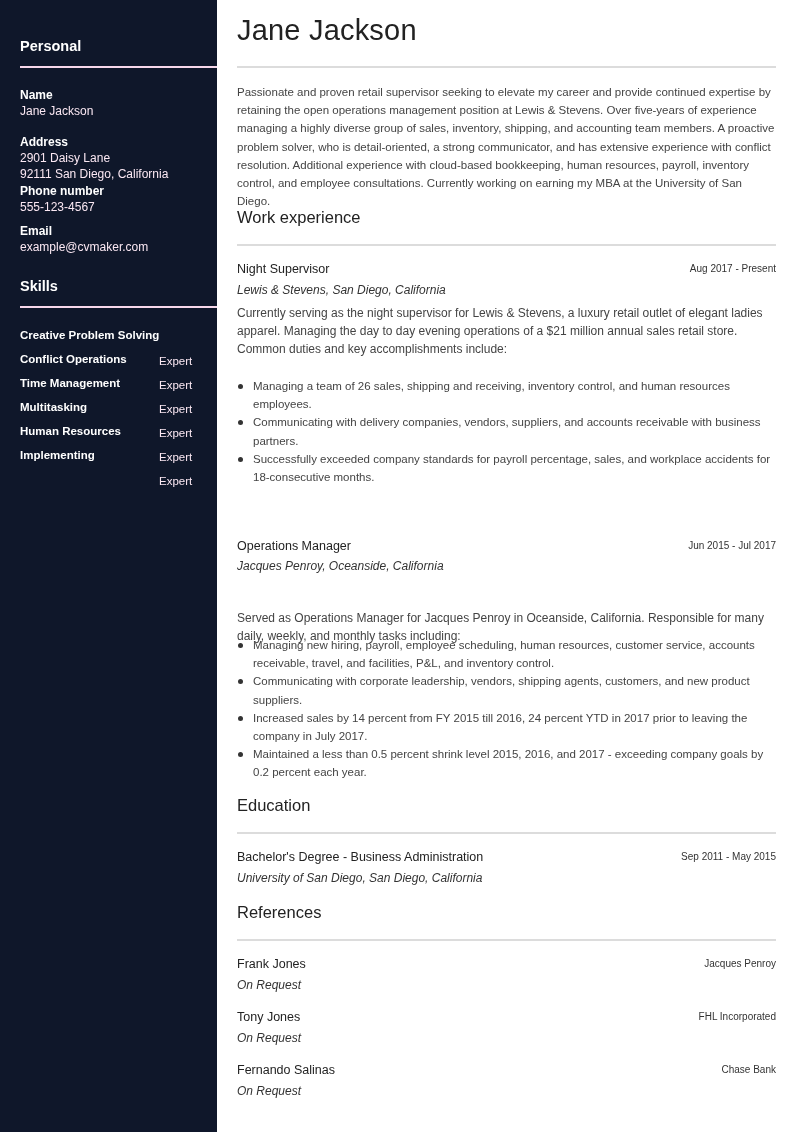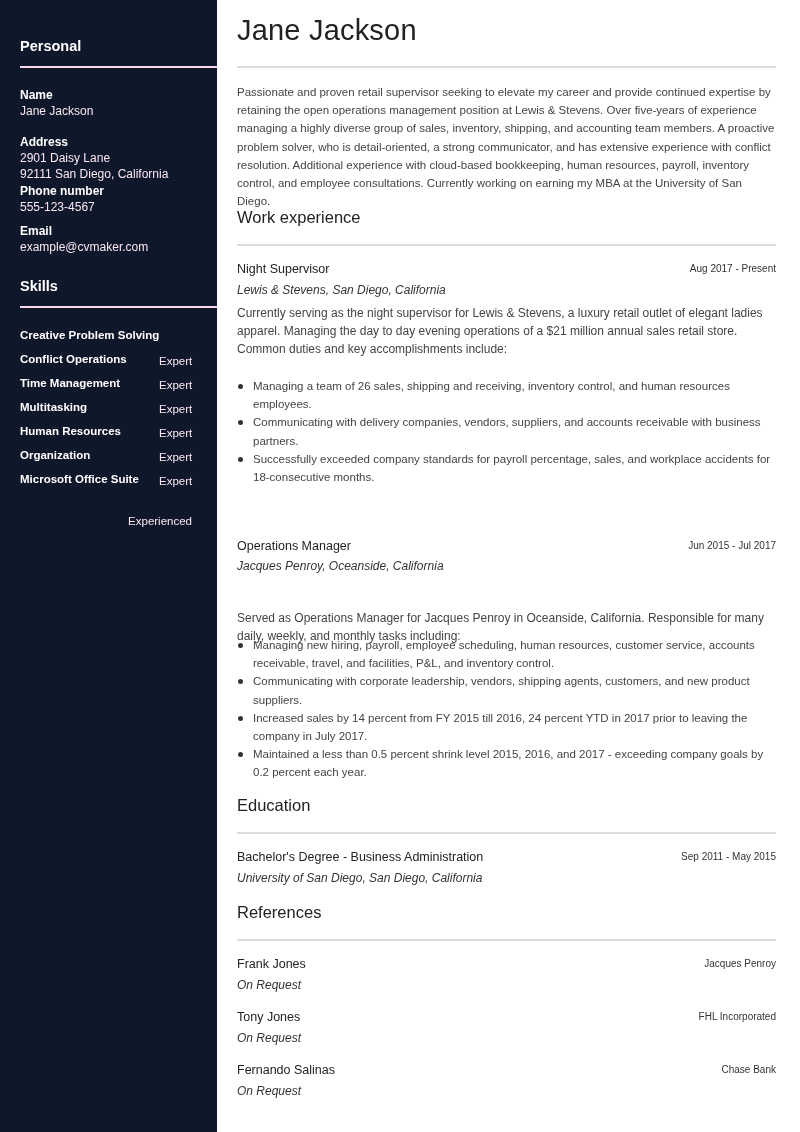--- a/index.html
+++ b/index.html
@@ -90,26 +90,22 @@
   </div>
   <div class="skill-row" style="top:399px">
     <span class="skill-name">Multitasking</span>
     <span class="skill-level">Expert</span>
   </div>
   <div class="skill-row" style="top:423px">
     <span class="skill-name">Human Resources</span>
     <span class="skill-level">Expert</span>
   </div>
   <div class="skill-row" style="top:447px">
-    <span class="skill-name">Organization</span>
+    <span class="skill-name">Implementing</span>
     <span class="skill-level">Expert</span>
-  </div>
-  <div class="skill-row" style="top:471px; height:34px">
-    <span class="skill-name">Microsoft Office Suite</span>
-    <span class="skill-level wrapped">Experienced</span>
   </div>
 </aside>
 
 <main class="main">
   <h1 class="name-title">Jane Jackson</h1>
   <div class="hr" style="top:66px"></div>
   <p class="summary">Passionate and proven retail supervisor seeking to elevate my career and provide continued expertise by retaining the open operations management position at Lewis &amp; Stevens. Over five-years of experience managing a highly diverse group of sales, inventory, shipping, and accounting team members. A proactive problem solver, who is detail-oriented, a strong communicator, and has extensive experience with conflict resolution. Additional experience with cloud-based bookkeeping, human resources, payroll, inventory control, and employee consultations. Currently working on earning my MBA at the University of San Diego.</p>
 
   <h2 class="section-title" style="top:208px">Work experience</h2>
   <div class="hr" style="top:244px"></div>

